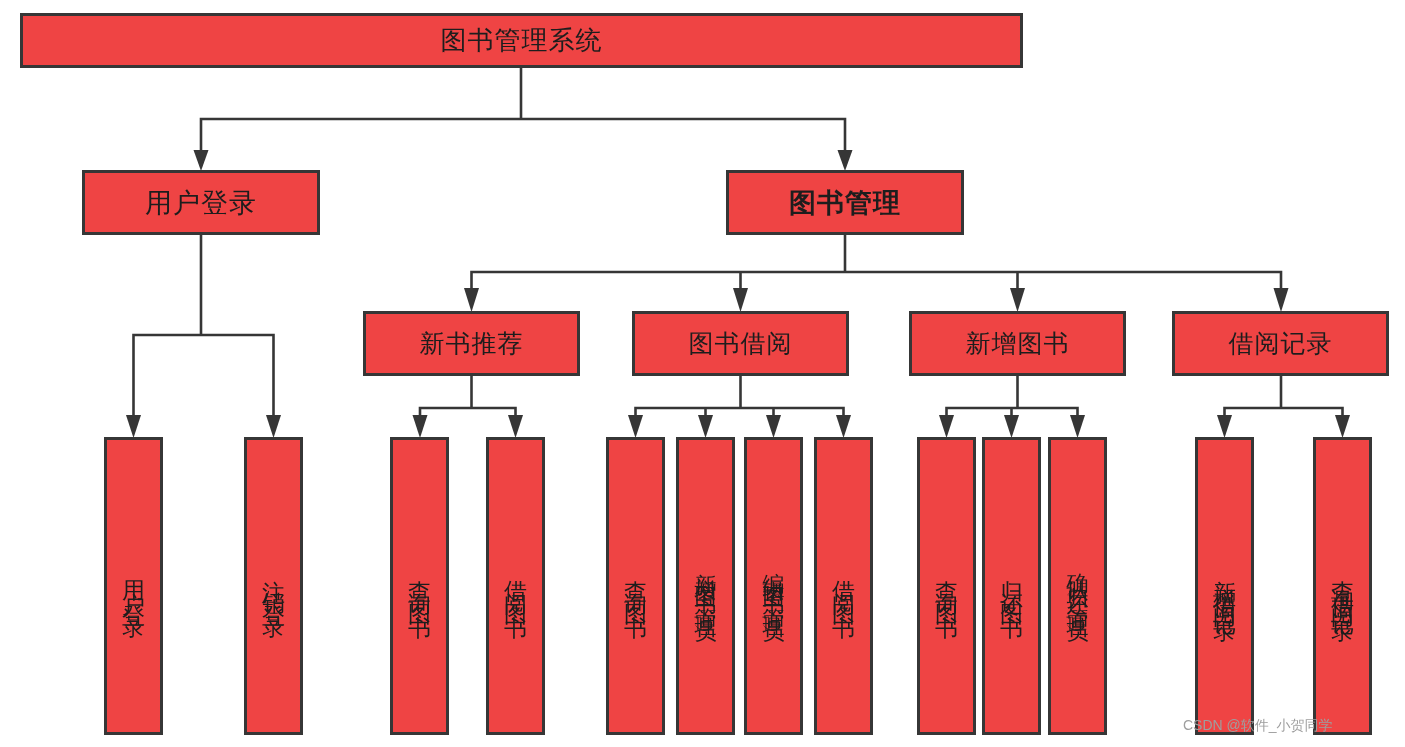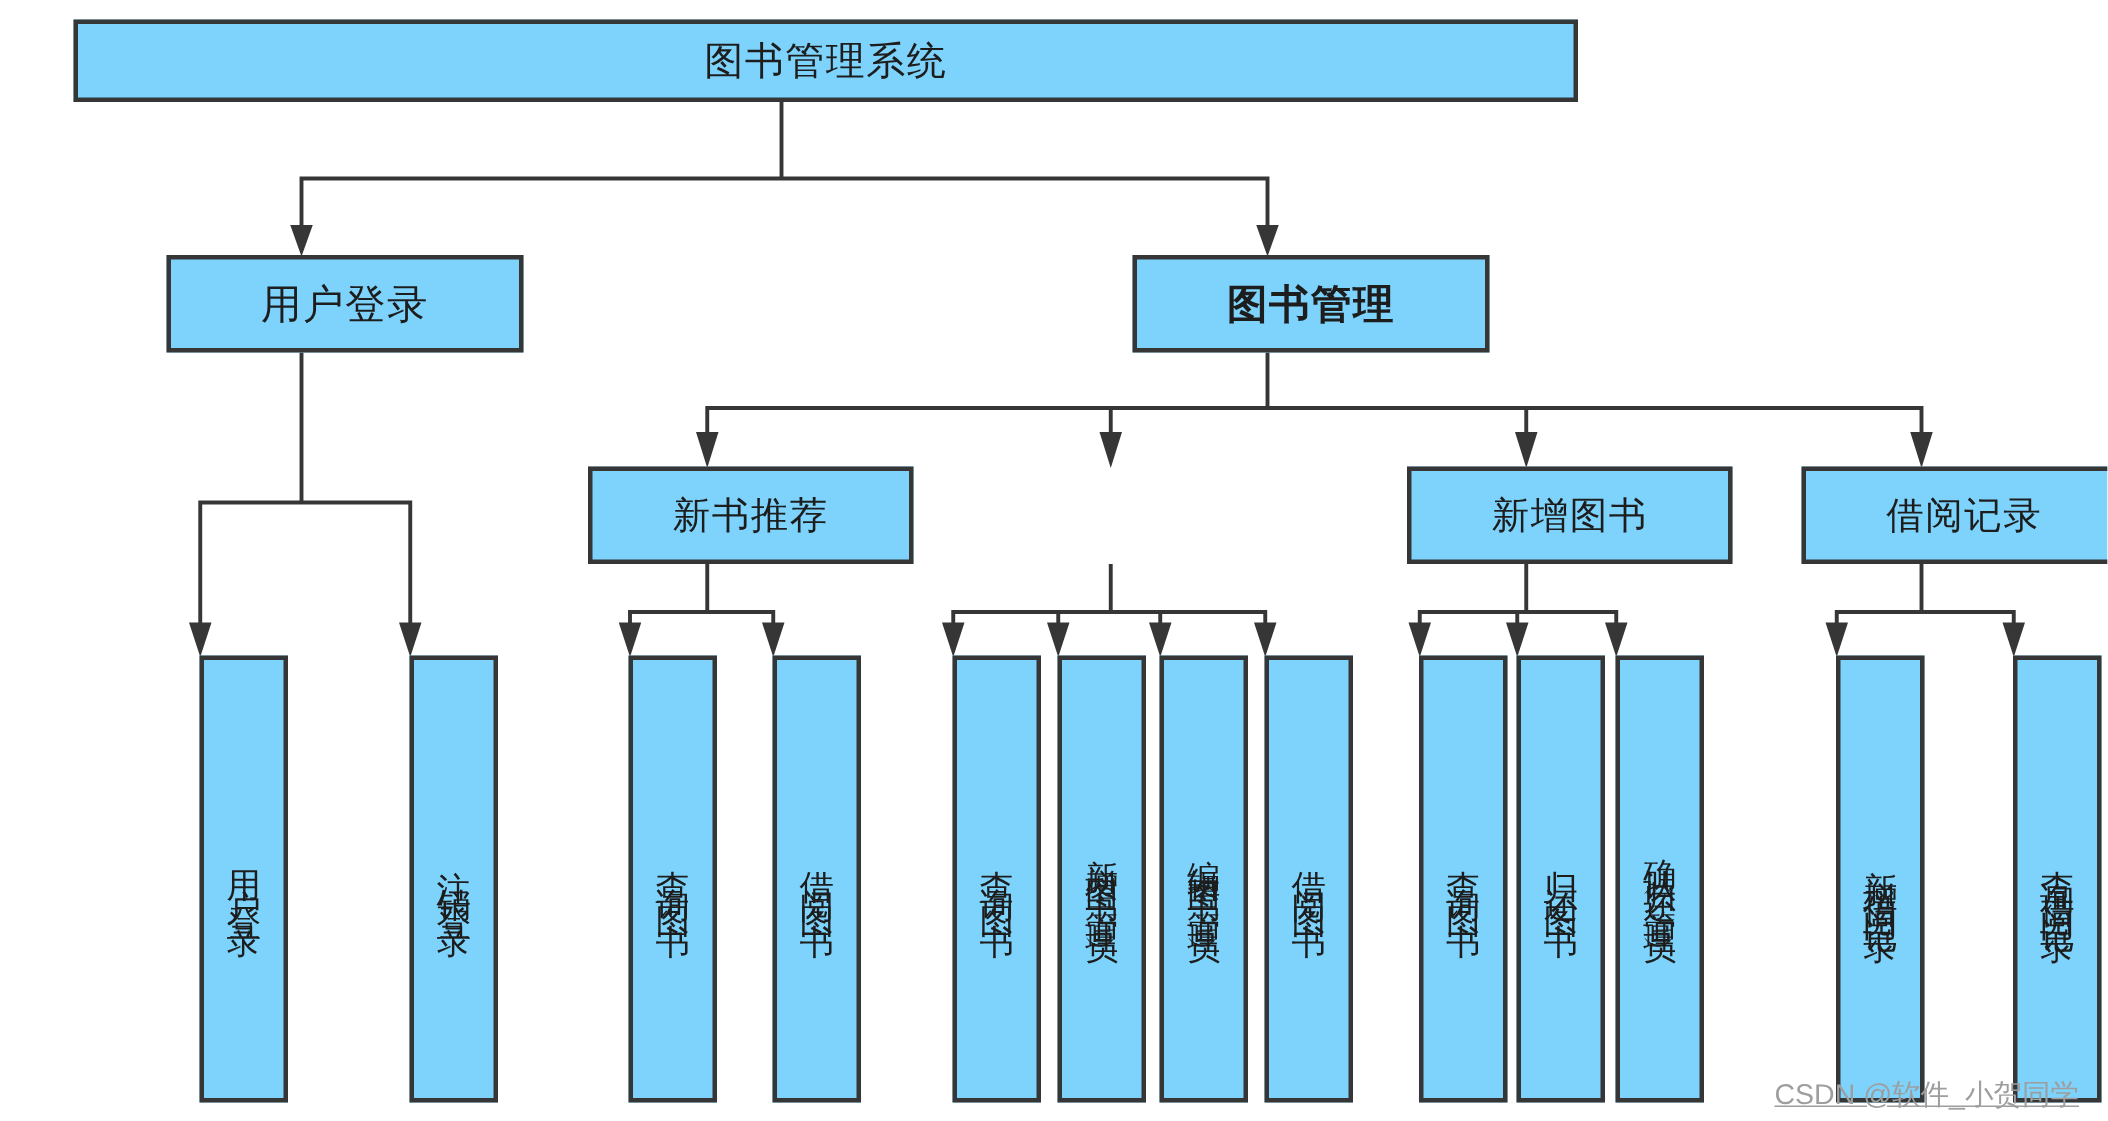--- a/index.html
+++ b/index.html
@@ -12,52 +12,50 @@
     overflow: hidden;
   }
   .connectors {
     position: absolute;
     left: 0; top: 0;
     z-index: 1;
   }
   .node {
     position: absolute;
     box-sizing: border-box;
-    background: #7dd3fc;
+    background: #ef4444;
     border: 3px solid #363636;
     display: flex;
     align-items: center;
     justify-content: center;
     color: #1d1d1d;
     z-index: 2;
     text-align: center;
     white-space: nowrap;
-    margin-left: 29px;
   }
   .lvl0 { font-size: 26px; letter-spacing: 1px; }
   .lvl1 { font-size: 27px; letter-spacing: 1px; }
   .lvl2 { font-size: 25px; letter-spacing: 1px; }
   .leaf > span {
     writing-mode: vertical-rl;
     text-orientation: mixed;
     line-height: 1;
     font-size: 23px;
     letter-spacing: 12px;
   }
   .leaf.med > span { letter-spacing: 8px; }
   .leaf.long > span { font-size: 22px; letter-spacing: 7px; }
   .watermark {
     position: absolute;
     left: 1183px;
     top: 717px;
     z-index: 3;
-    font-size: 19px;
+    font-size: 14px;
     color: #9e9e9e;
     white-space: nowrap;
-    text-decoration: underline;
   }
 </style>
 </head>
 <body>
 
 <div class="stage">
 
   <svg class="connectors" width="1405" height="747" viewBox="0 0 1405 747" xmlns="http://www.w3.org/2000/svg">
     <g stroke="#363636" stroke-width="2.6" fill="none">
 
@@ -114,20 +112,23 @@
   <div class="node lvl1" style="left:82px; top:170px; width:238px; height:65px;">
     <span>用户登录</span>
   </div>
   <div class="node lvl1" style="left:726px; top:170px; width:238px; height:65px;font-weight:bold;">
     <span>图书管理</span>
   </div>
 
   <div class="node lvl2" style="left:363px; top:311px; width:217px; height:65px;align-items:center;">
     <span>新书推荐</span>
   </div>
+  <div class="node lvl2" style="left:632px; top:311px; width:217px; height:65px;">
+    <span>图书借阅</span>
+  </div>
   <div class="node lvl2" style="left:909px; top:311px; width:217px; height:65px;">
     <span>新增图书</span>
   </div>
   <div class="node lvl2" style="left:1172px; top:311px; width:217px; height:65px;">
     <span>借阅记录</span>
   </div>
 
   <div class="node leaf" style="left:104px; top:437px; width:59px; height:298px;">
     <span>用户登录</span>
   </div>

